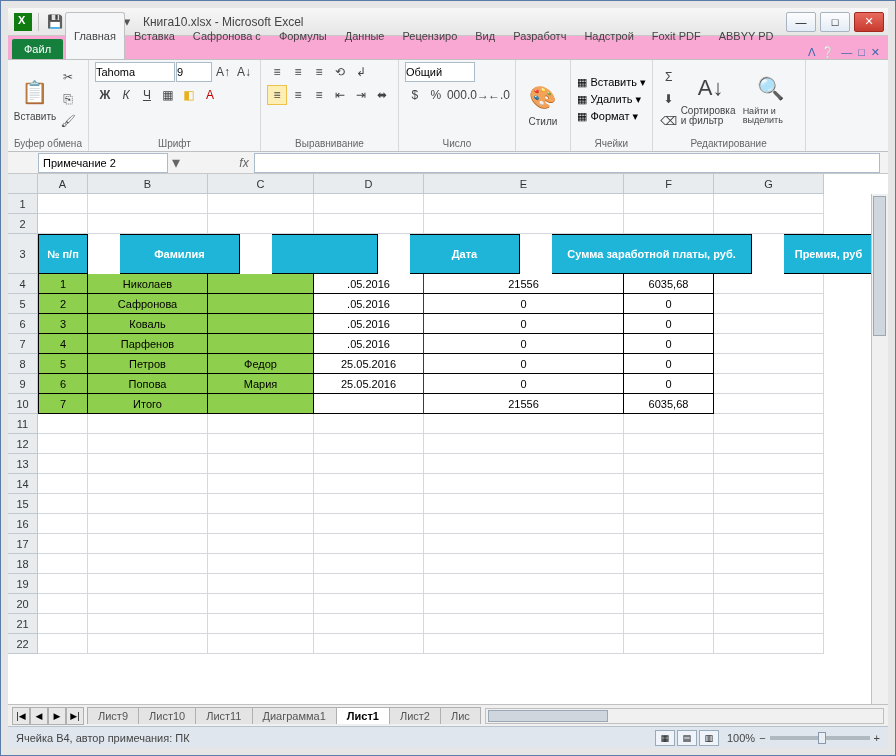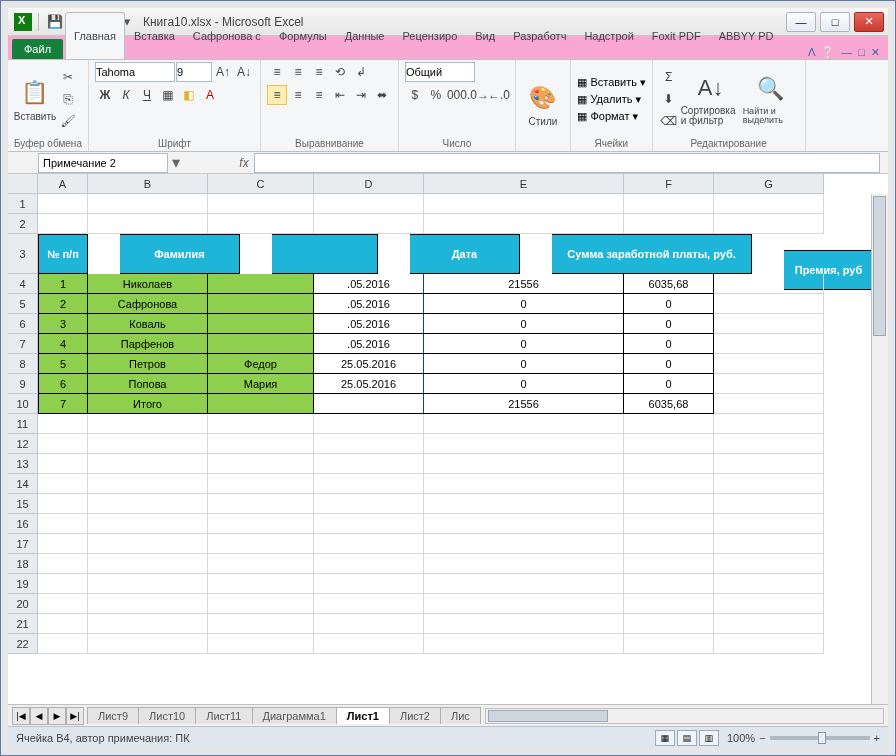--- a/index.html
+++ b/index.html
@@ -286,21 +286,21 @@
           <div class="cell " style="width: 200px;"></div>
           <div class="cell " style="width: 90px;"></div>
           <div class="cell " style="width: 110px;"></div>
         </div>
         <div class="cellrow" style="height: 40px; gap: 32px;">
           <div class="cell hdr tall" style="width: 50px;">№ п/п</div>
           <div class="cell hdr tall" style="width: 120px;">Фамилия</div>
           <div class="cell hdr tall" style="width: 106px;"></div>
           <div class="cell hdr tall" style="width: 110px;">Дата</div>
           <div class="cell hdr tall" style="width: 200px;">Сумма заработной платы, руб.</div>
-          <div class="cell hdr tall" style="width: 90px; margin-top: 16px;">Премия, руб</div>
+          <div class="cell hdr tall" style="width: 90px;">Премия, руб</div>
           <div class="cell " style="width: 110px;"></div>
         </div>
         <div class="cellrow">
           <div class="cell g" style="width: 50px;">1</div>
           <div class="cell g" style="width: 120px;">Николаев</div>
           <div class="cell g" style="width: 106px;"></div>
           <div class="cell d" style="width: 110px;">.05.2016</div>
           <div class="cell n" style="width: 200px;">21556</div>
           <div class="cell n" style="width: 90px;">6035,68</div>
           <div class="cell " style="width: 110px;"></div>

